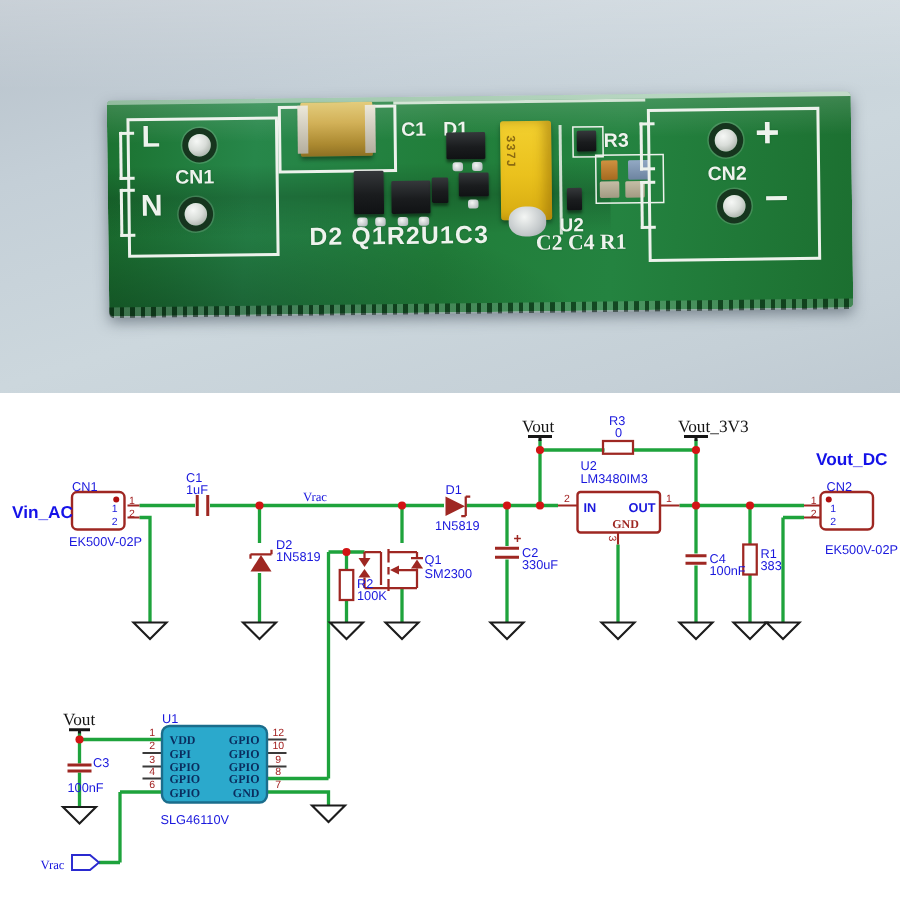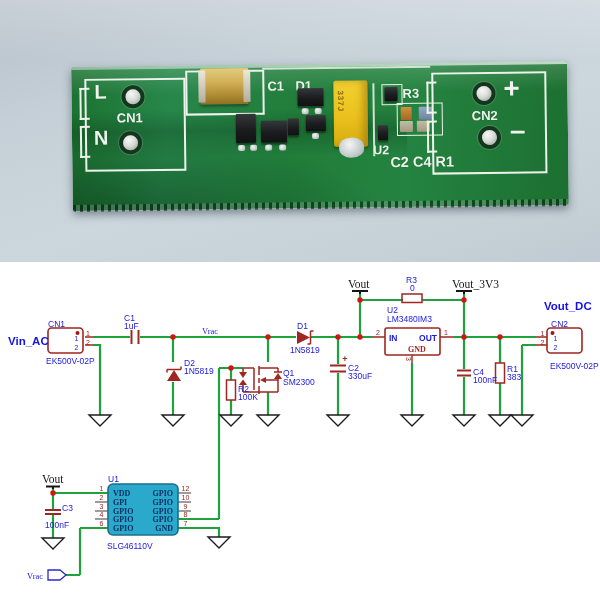--- a/index.html
+++ b/index.html
@@ -97,37 +97,38 @@
       <div class="cmp blackpart" style="left:189px;top:56px;width:26px;height:22px;"></div>
       <div class="cmp blackpart" style="left:216px;top:54px;width:11px;height:17px;"></div>
       <div class="cmp blackpart" style="left:234px;top:51px;width:20px;height:16px;"></div>
       <div class="pad" style="left:166px;top:80px;"></div>
       <div class="pad" style="left:178px;top:80px;"></div>
       <div class="pad" style="left:193px;top:80px;"></div>
       <div class="pad" style="left:207px;top:80px;"></div>
       <div class="pad" style="left:230px;top:44px;"></div>
       <div class="pad" style="left:243px;top:44px;"></div>
       <div class="pad" style="left:240px;top:69px;"></div>
+      <div class="silk" style="left:134px;top:85px;font-size:16.5px;letter-spacing:.8px;">D2 Q1R2U1C3</div>
 
       <div class="cmp yelC2" style="left:262px;top:17px;width:34px;height:66px;">
         <div class="capmark">337J</div>
       </div>
       <div class="blob" style="left:267px;top:74px;width:25px;height:20px;"></div>
       <div class="silkline" style="left:301px;top:20px;width:2px;height:73px;"></div>
       <div class="silkrect" style="left:310px;top:21px;width:19px;height:19px;border-width:1.5px;"></div>
       <div class="cmp blackpart" style="left:313px;top:24px;width:13px;height:14px;"></div>
       <div class="silk" style="left:331px;top:24px;font-size:13px;">R3</div>
       <div class="silkrect" style="left:325px;top:40px;width:44px;height:31px;border-width:1.5px;"></div>
       <div class="cmp" style="left:329px;top:44px;width:11px;height:13px;background:linear-gradient(180deg,#cf9140,#a56a20);"></div>
       <div class="cmp" style="left:347px;top:44px;width:14px;height:13px;background:linear-gradient(180deg,#93a9c4,#6d84a0);"></div>
       <div class="cmp" style="left:328px;top:58px;width:13px;height:11px;background:linear-gradient(180deg,#c4bda6,#a29a82);"></div>
       <div class="cmp" style="left:345px;top:58px;width:13px;height:11px;background:linear-gradient(180deg,#c4bda6,#a29a82);"></div>
       <div class="cmp blackpart" style="left:306px;top:62px;width:10px;height:15px;"></div>
       <div class="silk" style="left:301px;top:81px;font-size:12.5px;">U2</div>
-      <div class="silk" style="left:318px;top:92px;font-size:14.5px;">C2 C4 R1</div>
+      <div class="silk" style="left:285px;top:92px;font-size:14.5px;font-family:Liberation Serif, serif;">C2 C4 R1</div>
 
       <div class="silkrect" style="left:360px;top:10px;width:111px;height:98px;"></div>
       <div class="brk" style="left:355px;top:19px;"></div>
       <div class="brk" style="left:355px;top:58px;"></div>
       <div class="silk" style="left:432px;top:13px;font-size:28px;">+</div>
       <div class="silk" style="left:438px;top:55px;font-size:28px;">–</div>
       <div class="silk" style="left:400px;top:47px;font-size:13px;">CN2</div>
       <div class="hole" style="left:405px;top:24px;"></div>
       <div class="hole" style="left:410px;top:68px;"></div>
     </div>

